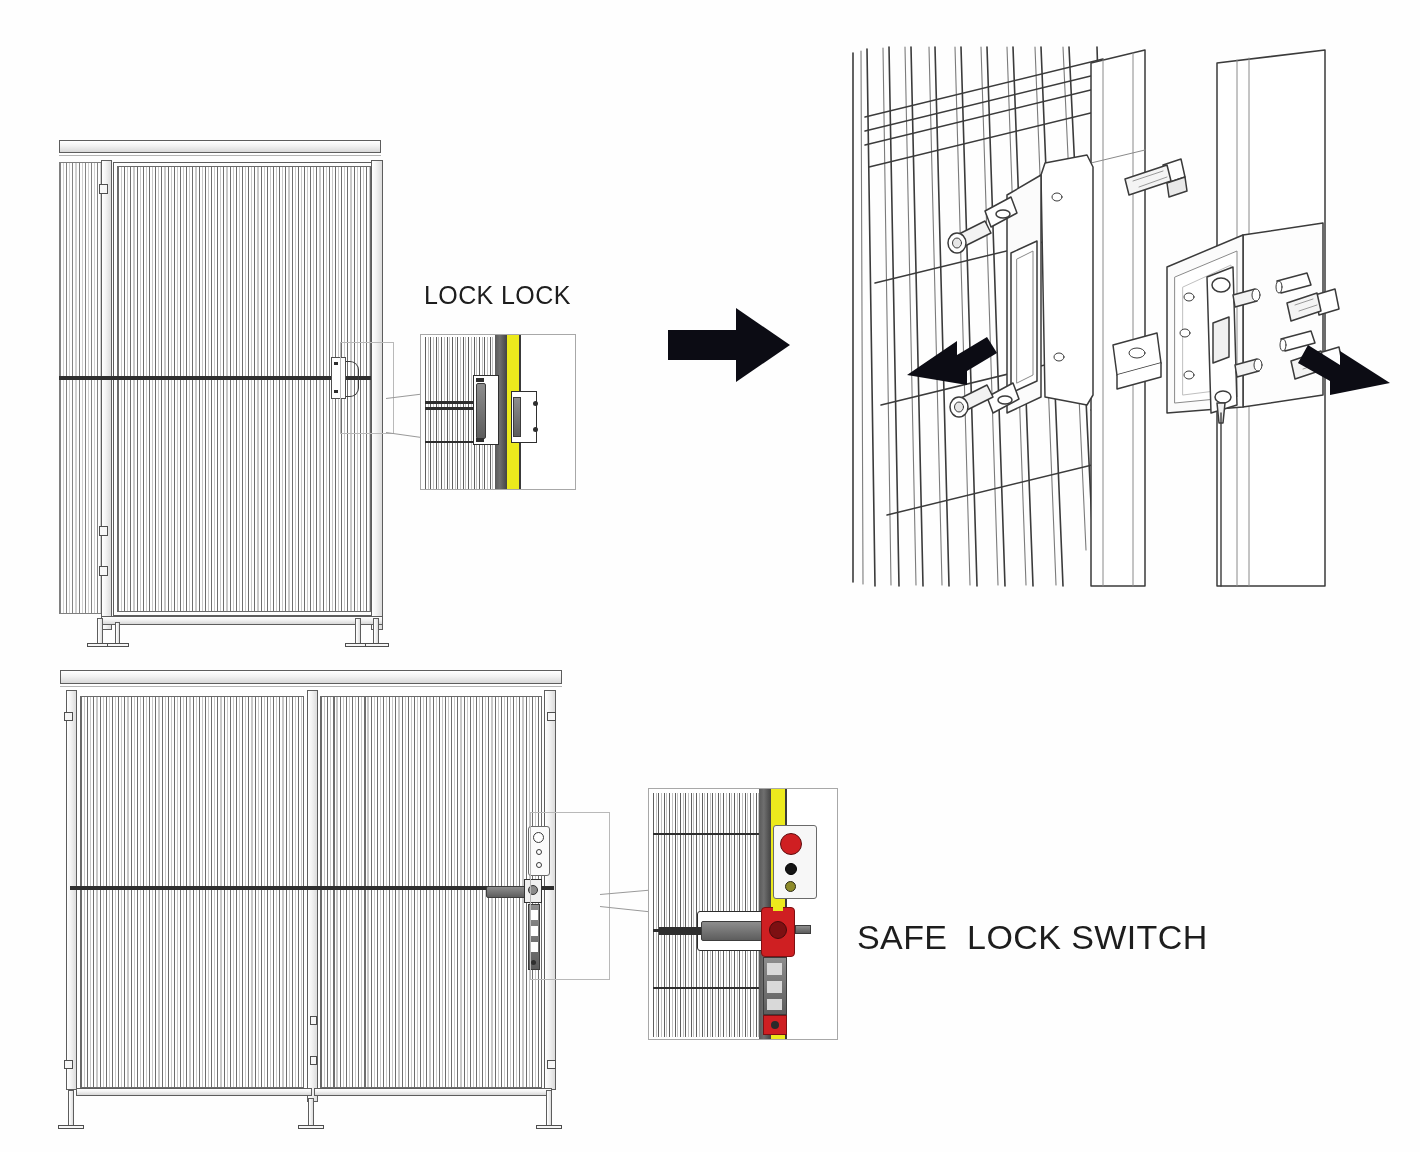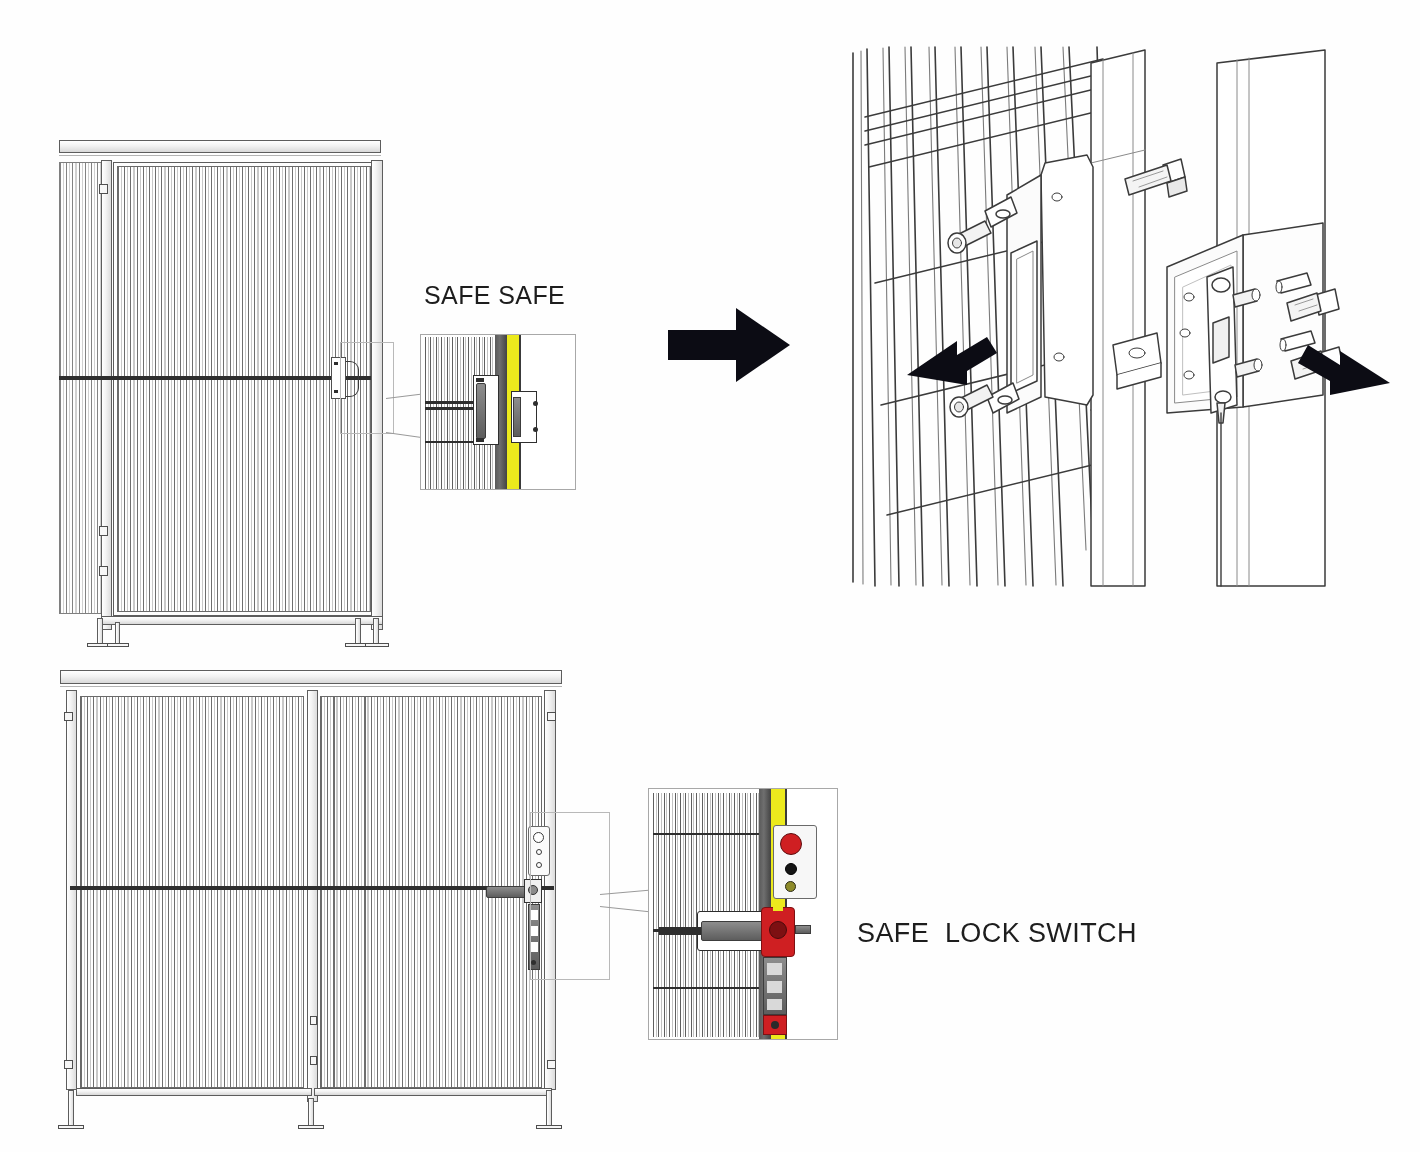--- a/index.html
+++ b/index.html
@@ -49,21 +49,21 @@
 
   
   .label {
     position: absolute;
     font-size: 25px;
     letter-spacing: 0.4px;
     color: #1d1d1d;
     white-space: pre;
   }
   .label-safe-lock { left: 424px; top: 281px; }
-  .label-safe-lock-switch { left: 857px; top: 918px; font-size: 27px; }
+  .label-safe-lock-switch { left: 857px; top: 918px; font-size: 34px; }
 
   
   .draw { position: absolute; }
   .ln {            
     position: absolute;
     background: #6e6e6e;
   }
   .ln-dark { background: #2e2e2e; }
   .ln-light { background: #b4b4b4; }
 
@@ -206,21 +206,21 @@
     <div class="foot" style="left:290px; top:505px; width:26px; height:4px;"></div>
     <div class="post" style="left:318px; top:480px; width:6px; height:28px;"></div>
     <div class="foot" style="left:310px; top:505px; width:24px; height:4px;"></div>
   </div>
 
   <div class="callout-box" style="left:340px; top:342px; width:54px; height:92px;"></div>
 
   <div class="leader" style="left:386px; top:398px; width:104px; transform:rotate(-7deg);"></div>
   <div class="leader" style="left:386px; top:432px; width:104px; transform:rotate(8deg);"></div>
 
-  <div class="label label-safe-lock">SAFE SAFE</div>
+  <div class="label label-safe-lock">LOCK LOCK</div>
 
   <div class="detail-panel" style="left:420px; top:334px; width:156px; height:156px;">
 
     <div class="mesh mesh-fine" style="left:4px; top:2px; width:70px; height:152px; border:none;"></div>
 
     <div class="ln ln-dark" style="left:4px; top:66px; width:74px; height:3px;"></div>
     <div class="ln ln-dark" style="left:4px; top:72px; width:74px; height:3px;"></div>
     <div class="ln ln-dark" style="left:4px; top:106px; width:74px; height:2px;"></div>
 
     <div class="darkpost" style="left:74px; top:0px; width:12px; height:156px;"></div>

